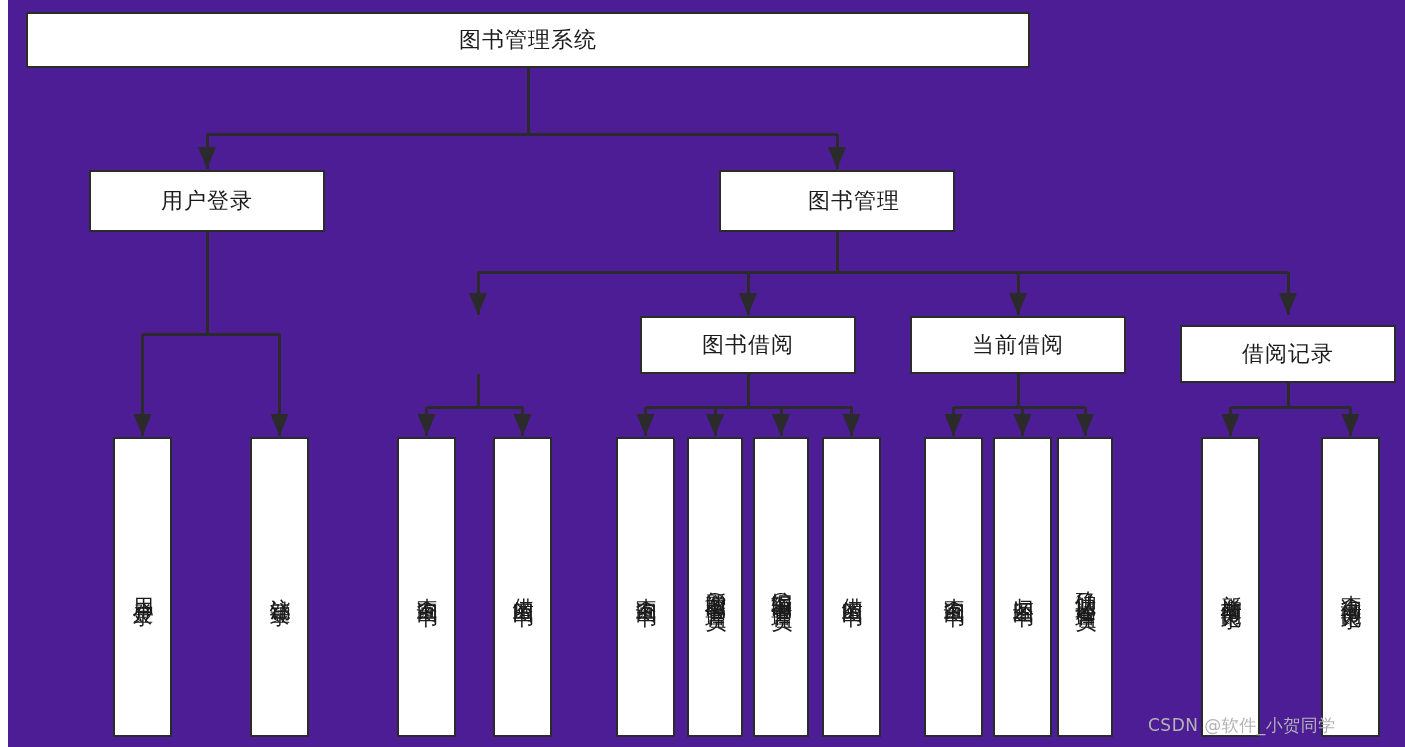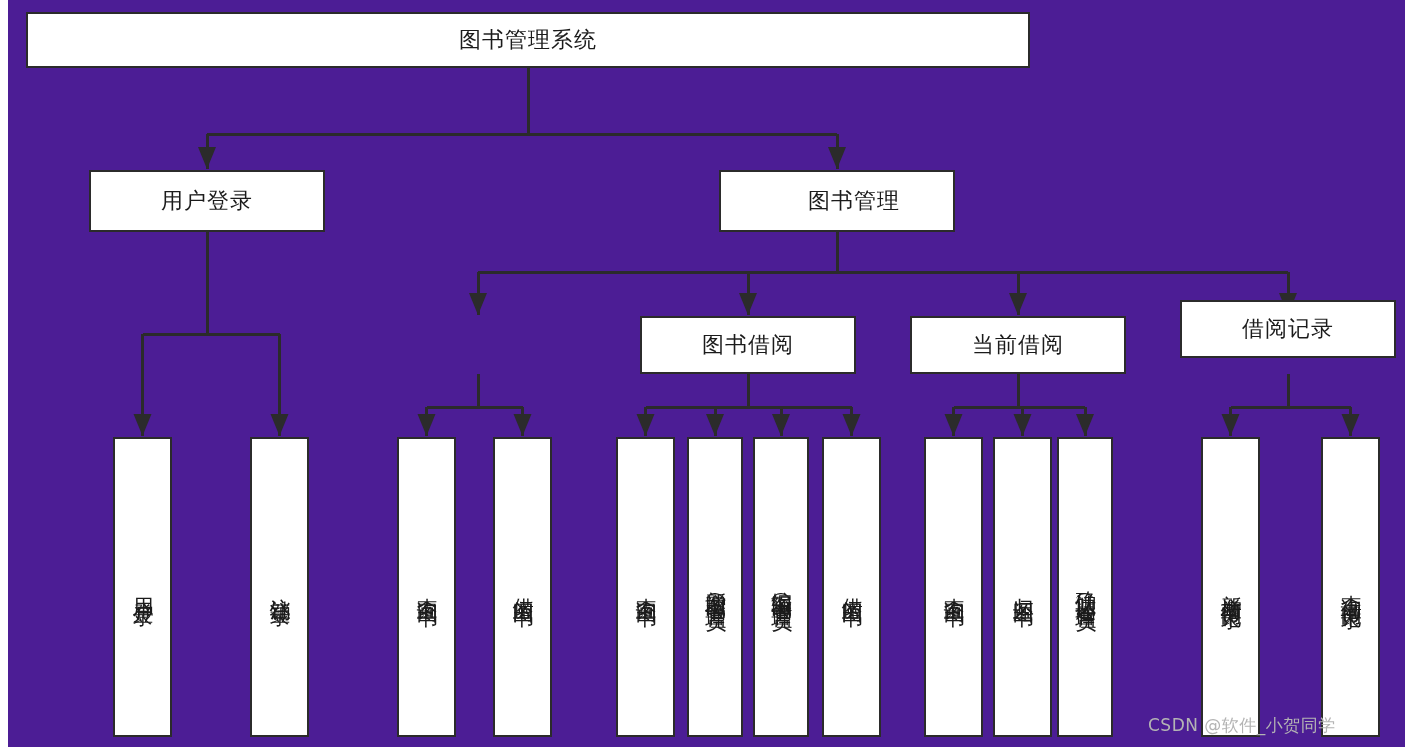--- a/index.html
+++ b/index.html
@@ -130,21 +130,21 @@
   <div class="node horiz" style="left:711px;top:170px;width:236px;height:62px;padding-left:34px;">
     <span>图书管理</span>
   </div>
 
   <div class="node horiz" style="left:632px;top:316px;width:216px;height:58px;">
     <span>图书借阅</span>
   </div>
   <div class="node horiz" style="left:902px;top:316px;width:216px;height:58px;">
     <span>当前借阅</span>
   </div>
-  <div class="node horiz" style="left:1172px;top:300px;width:216px;height:58px;">
+  <div class="node horiz" style="left:1172px;top:325px;width:216px;height:58px;">
     <span>借阅记录</span>
   </div>
 
   <div class="node vert" style="left:105px;top:437px;width:59px;height:300px;">
     <span class="vtext">用户登录</span>
   </div>
   <div class="node vert" style="left:242px;top:437px;width:59px;height:300px;">
     <span class="vtext">注销登录</span>
   </div>
 

